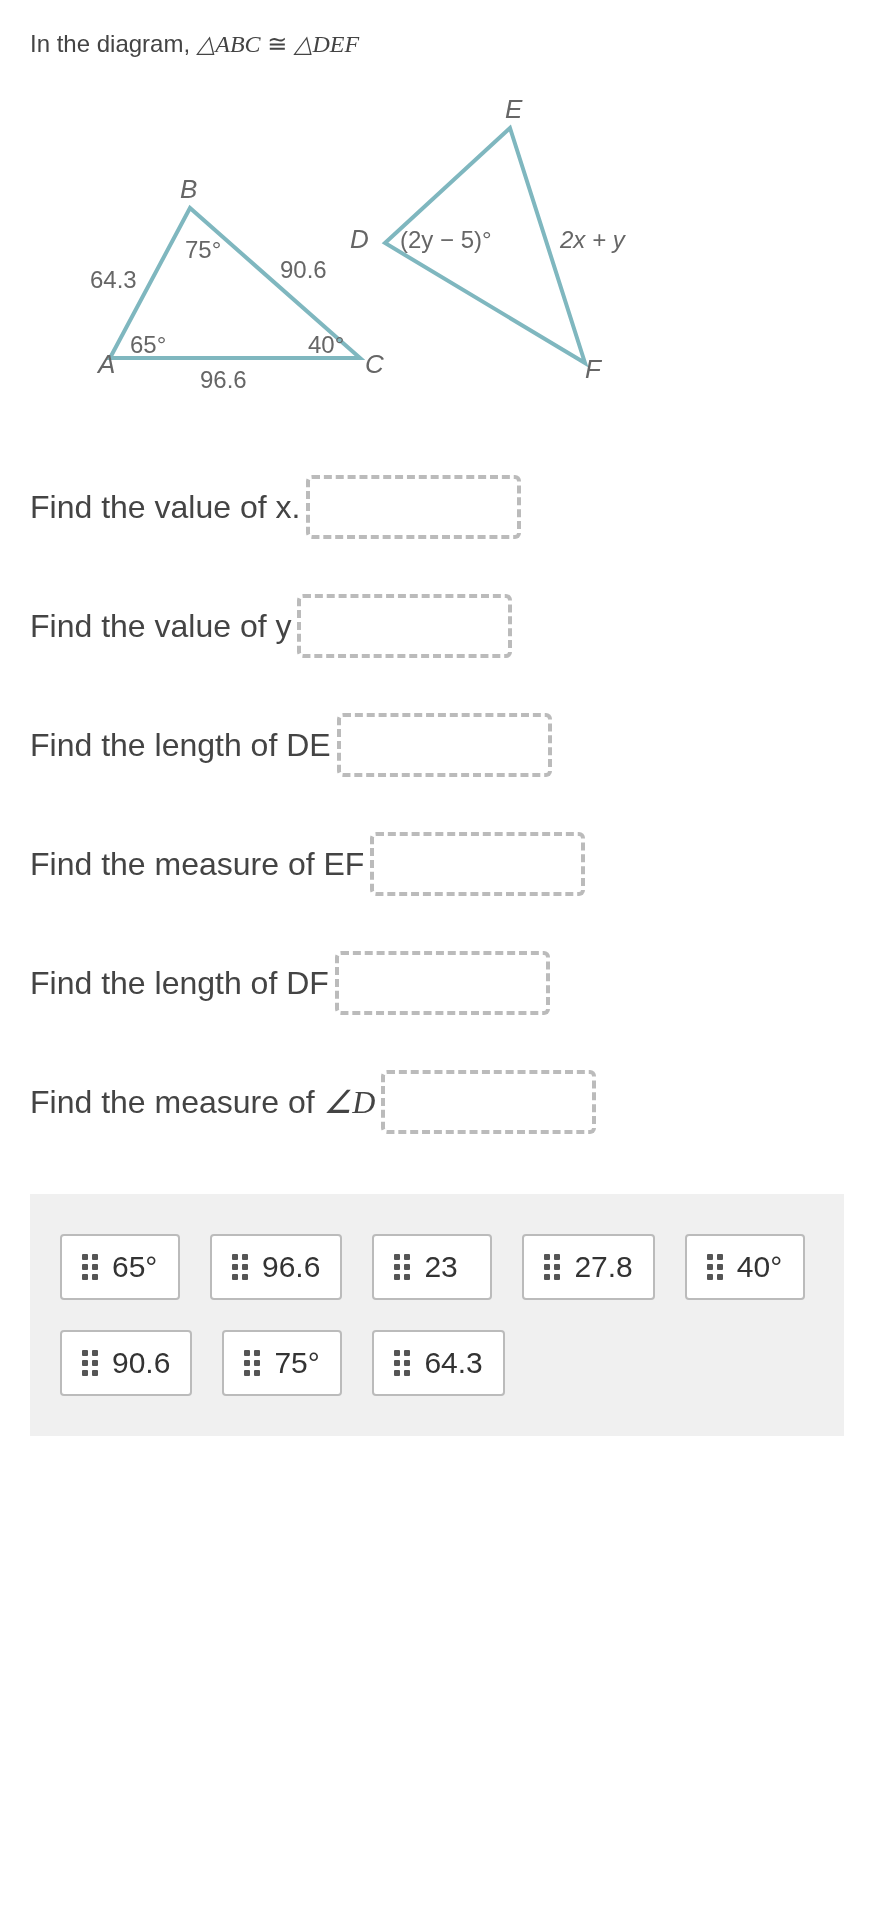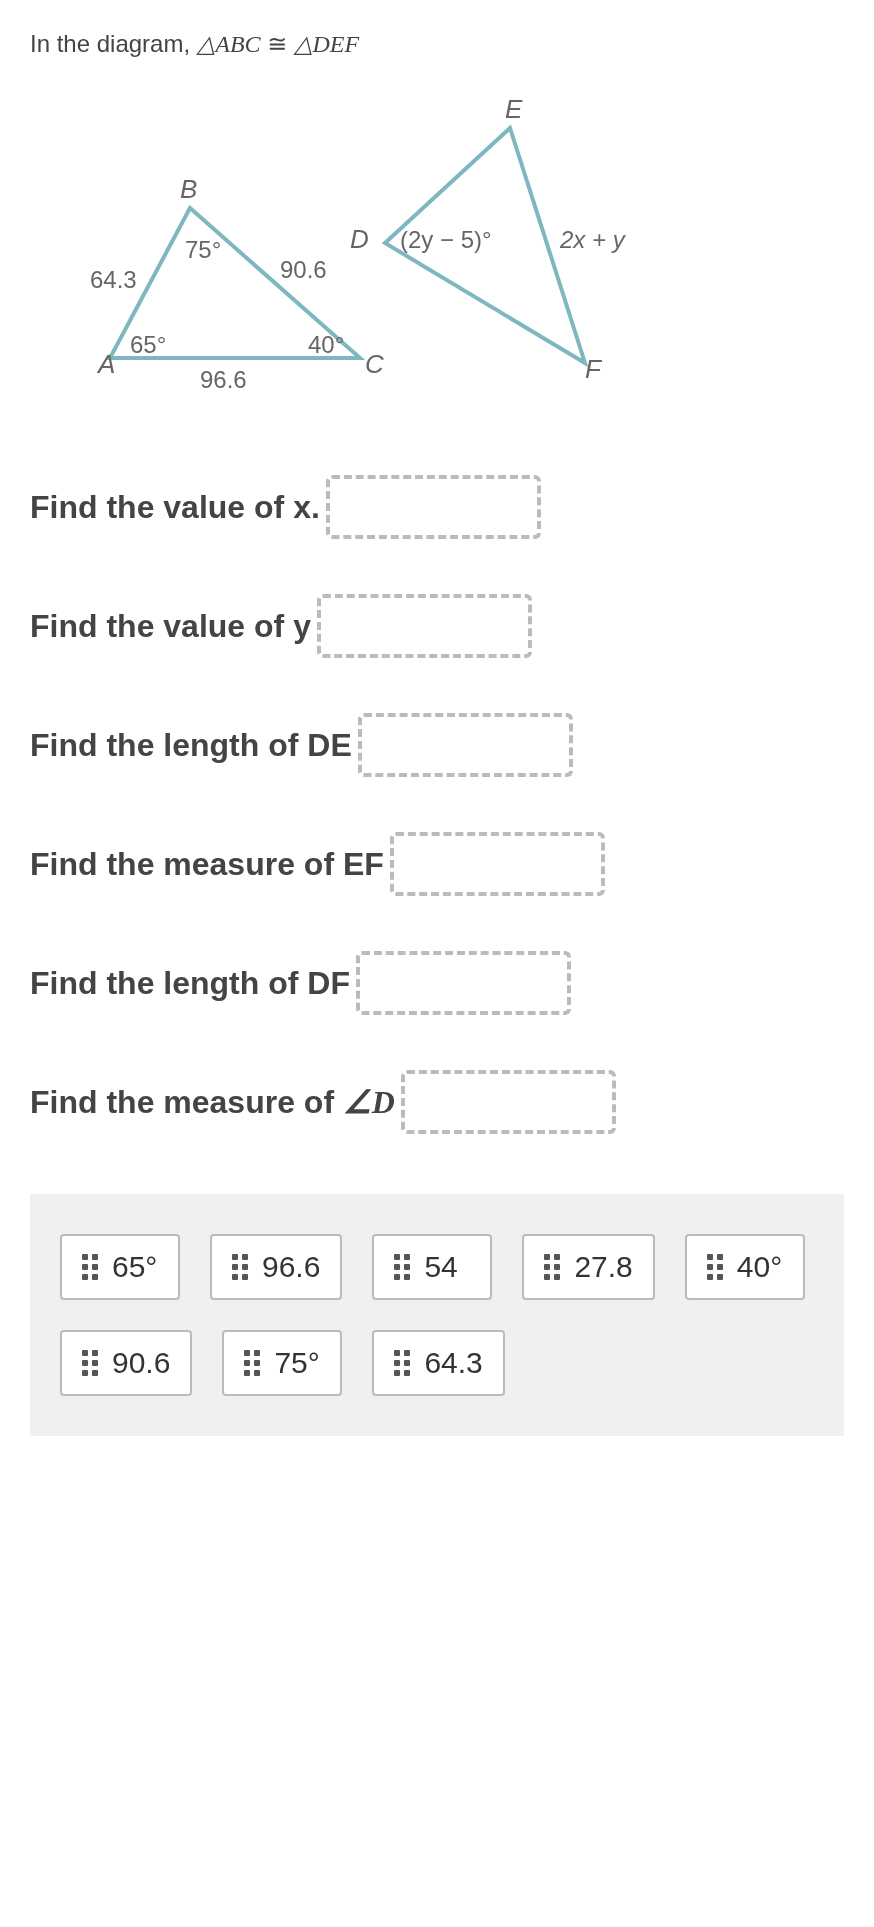--- a/index.html
+++ b/index.html
@@ -20,21 +20,20 @@
   .math-it { font-style: italic; font-family: "Times New Roman", serif; }
   .diagram-wrap {
     margin: 20px 0 60px 0;
   }
   .question-row {
     display: flex;
     align-items: center;
     margin: 55px 0;
     font-size: 32px;
     color: #444;
-    font-weight: bold;
   }
   .question-row .label {
     white-space: nowrap;
   }
   .drop-target {
     width: 215px;
     height: 64px;
     border: 4px dashed #bbb;
     border-radius: 6px;
     margin-left: 6px;
@@ -162,21 +161,21 @@
   </div>
   <div class="tile">
     <span class="handle">
         <span></span>
         <span></span>
         <span></span>
         <span></span>
         <span></span>
         <span></span>
       </span>
-    <span>54</span>
+    <span>23</span>
   </div>
   <div class="tile">
     <span class="handle">
         <span></span>
         <span></span>
         <span></span>
         <span></span>
         <span></span>
         <span></span>
       </span>

